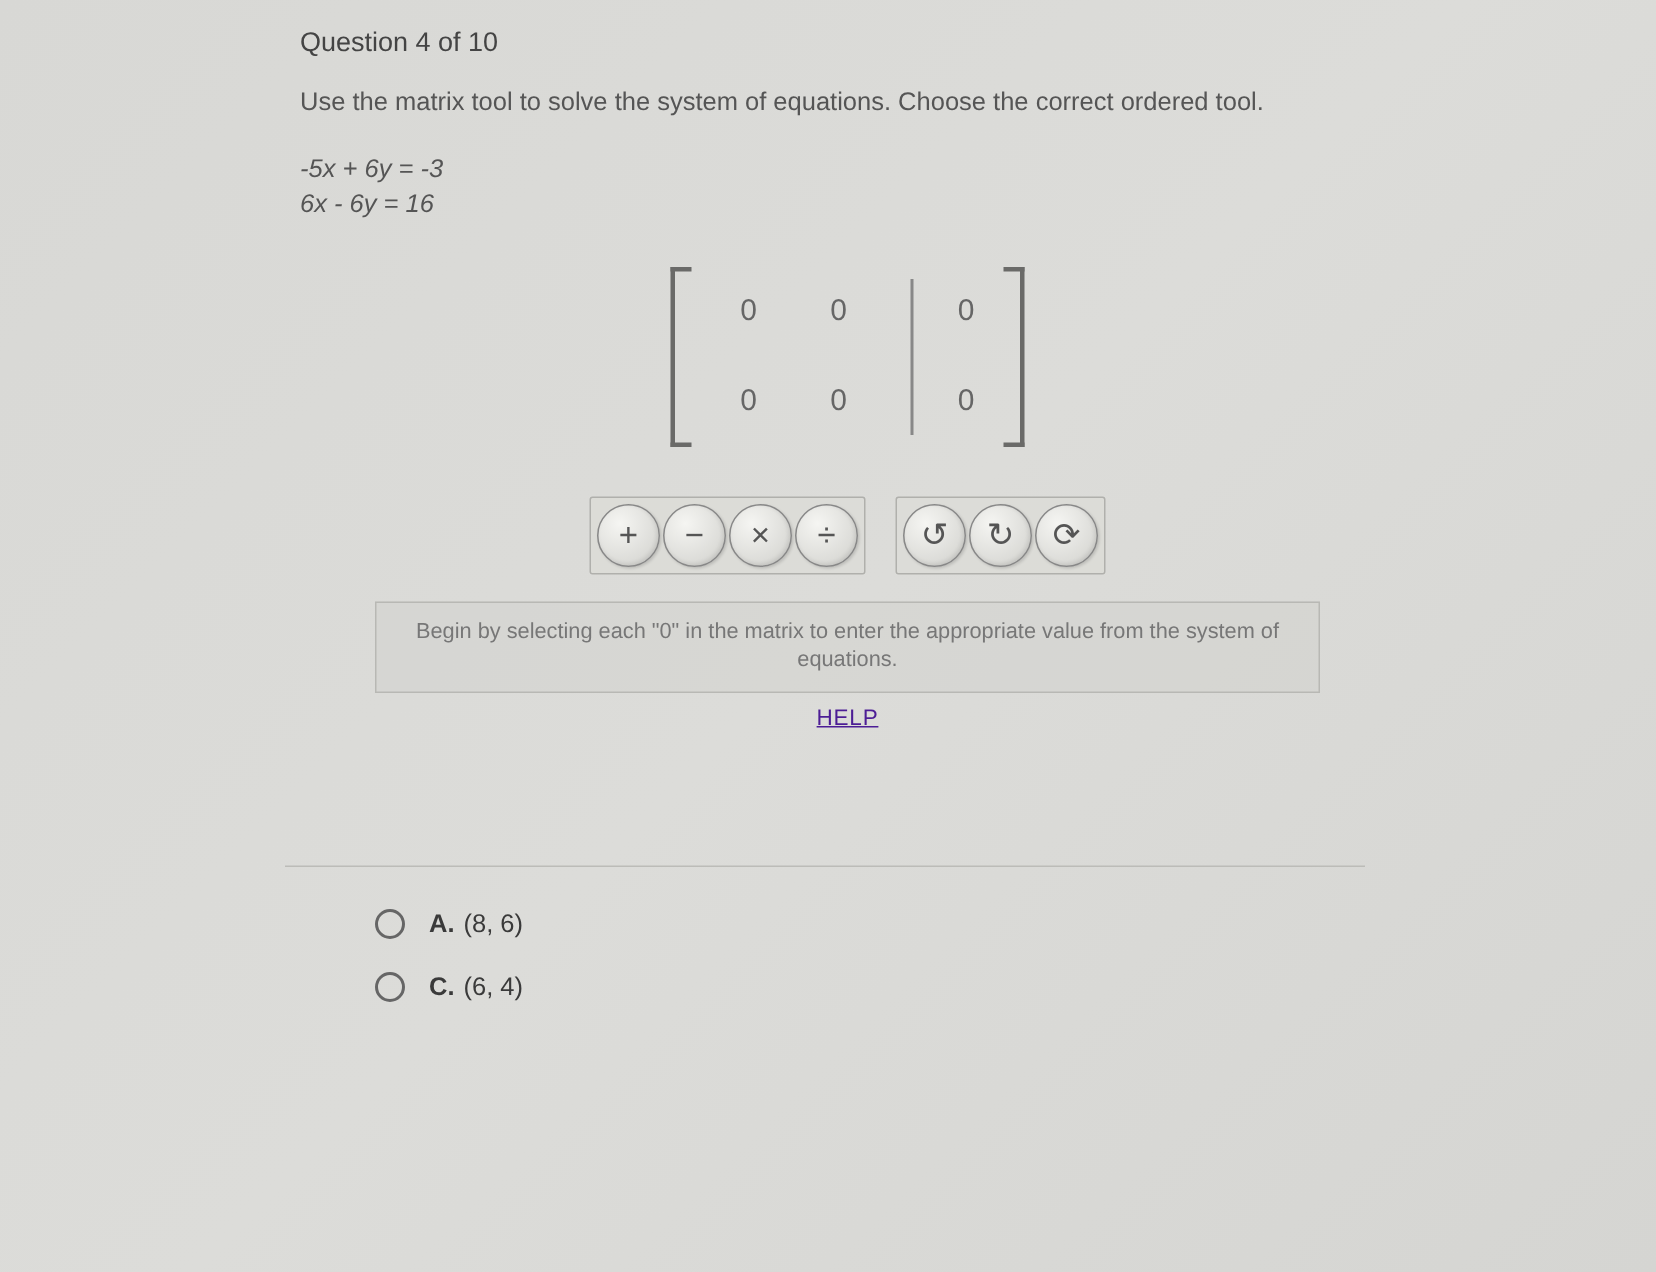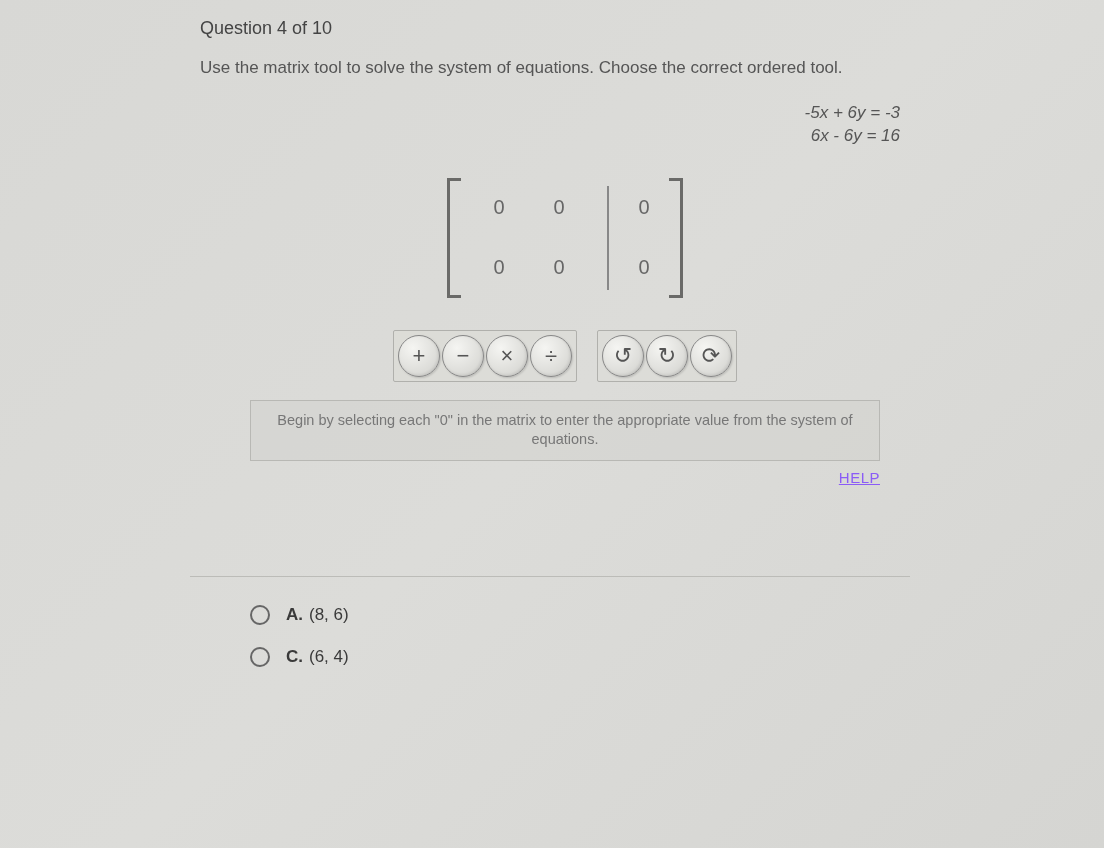--- a/index.html
+++ b/index.html
@@ -28,21 +28,20 @@
     font-size: 17px;
     color: #555;
     line-height: 1.35;
     margin-bottom: 22px;
   }
   .equations {
     font-size: 17px;
     color: #555;
     font-style: italic;
     line-height: 1.35;
-    text-align: right;
   }
 
   .matrix-wrap {
     width: 630px;
     margin-left: 50px;
     margin-top: 30px;
     text-align: center;
   }
   .matrix {
     display: inline-flex;
@@ -124,23 +123,23 @@
     border: 1px solid #b8b8b4;
     background: rgba(210,210,205,0.5);
     padding: 10px 14px;
     font-size: 14.5px;
     color: #777;
     text-align: center;
     line-height: 1.35;
   }
   .help-link {
     display: block;
-    text-align: right;
+    text-align: center;
     margin-top: 8px;
-    color: #8b5cf6;
+    color: #4c1d95;
     text-decoration: underline;
     font-size: 15px;
     letter-spacing: 0.5px;
   }
 
   .sep-line {
     margin-left: -10px;
     width: 720px;
     height: 1px;
     background: #bcbcb8;

